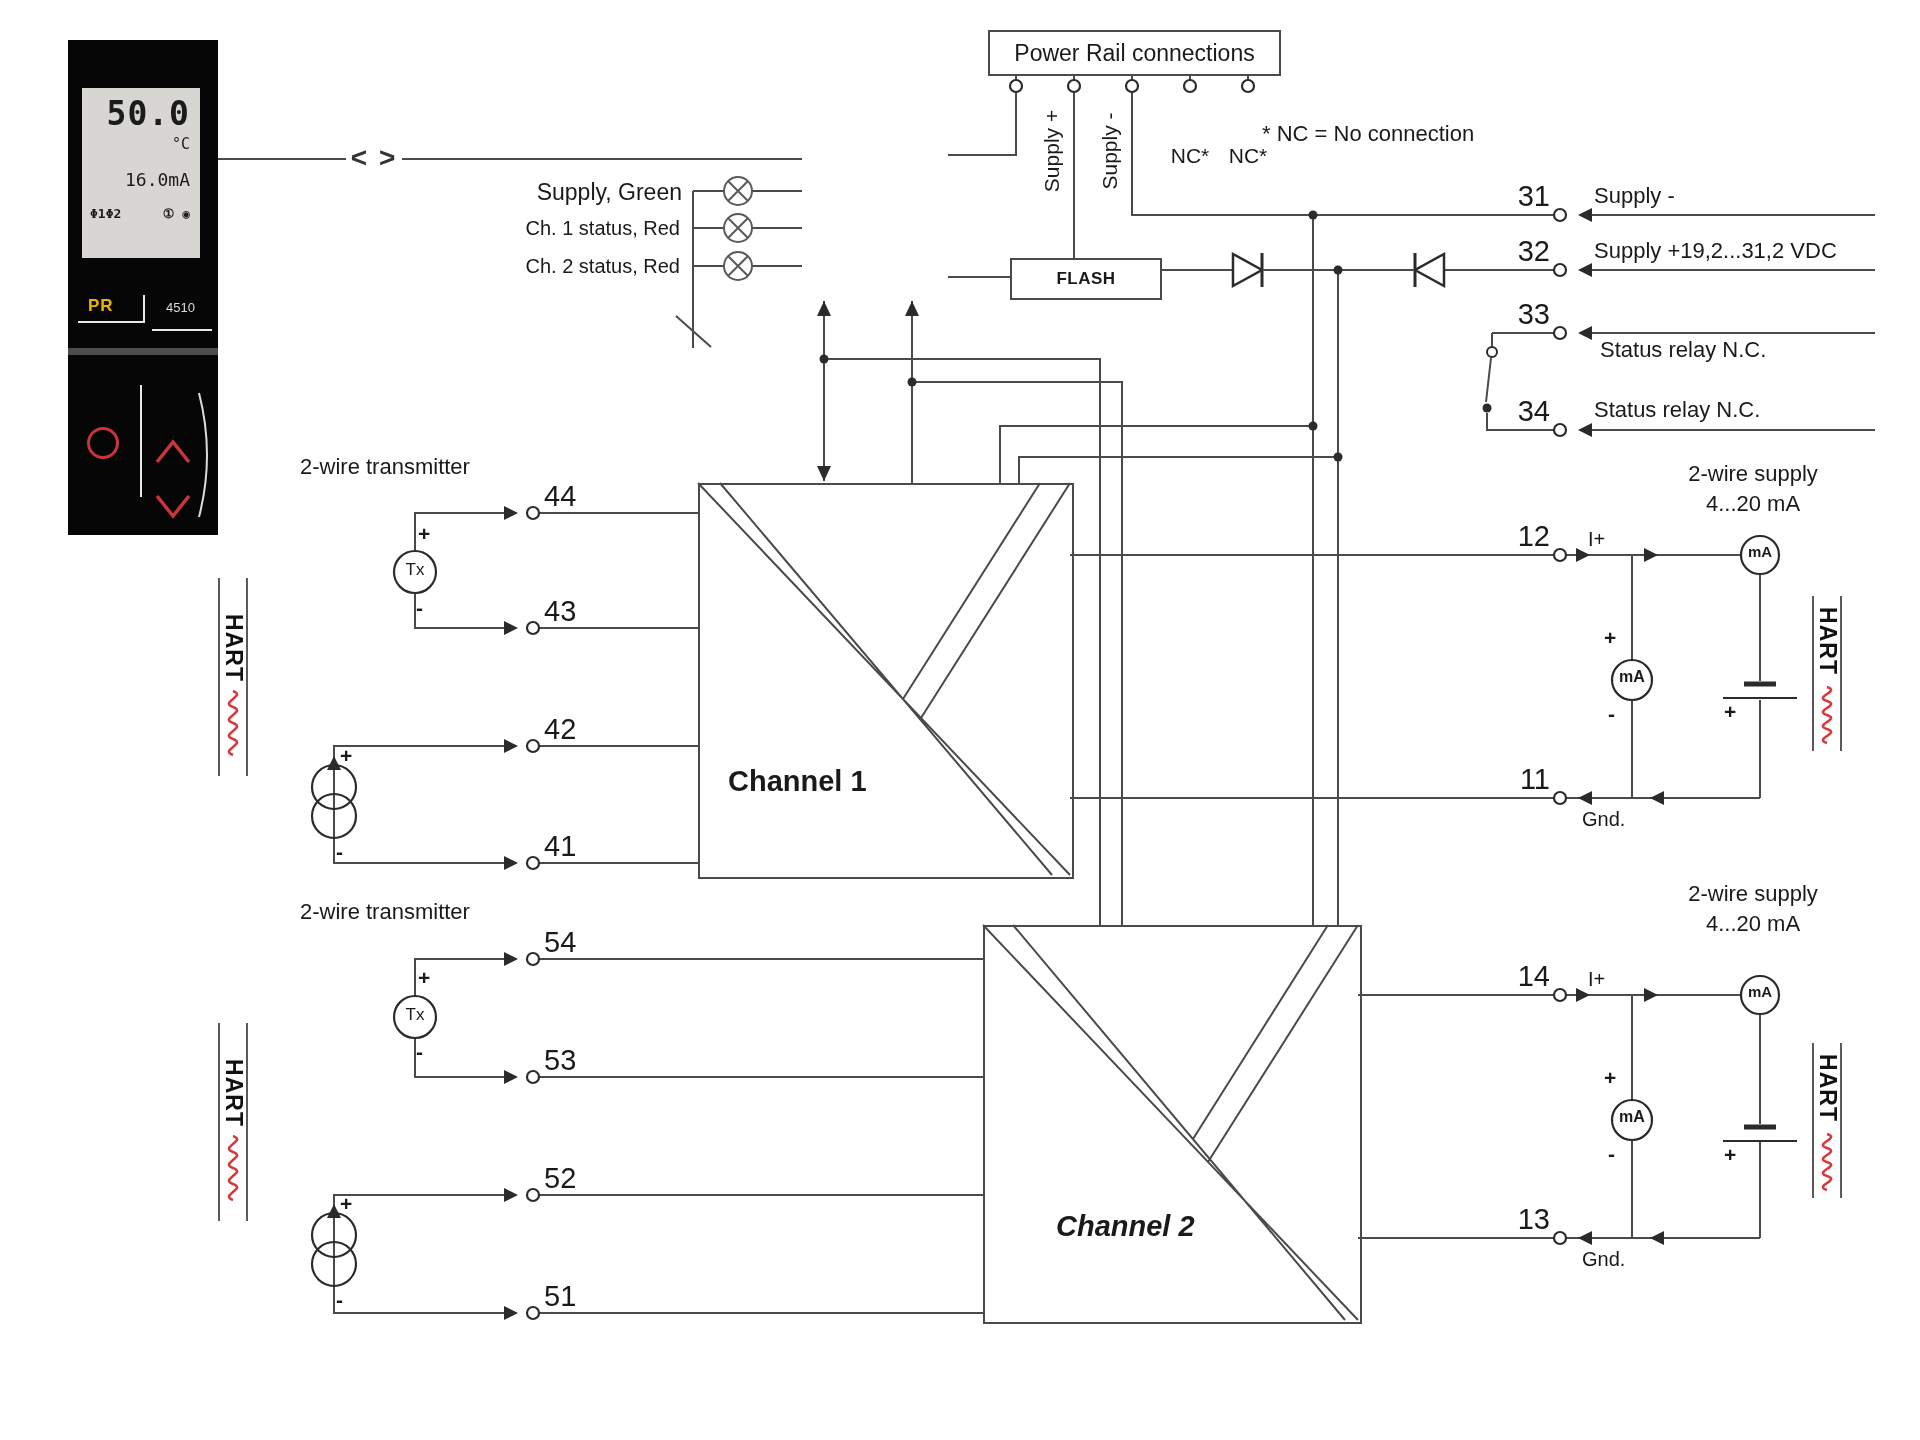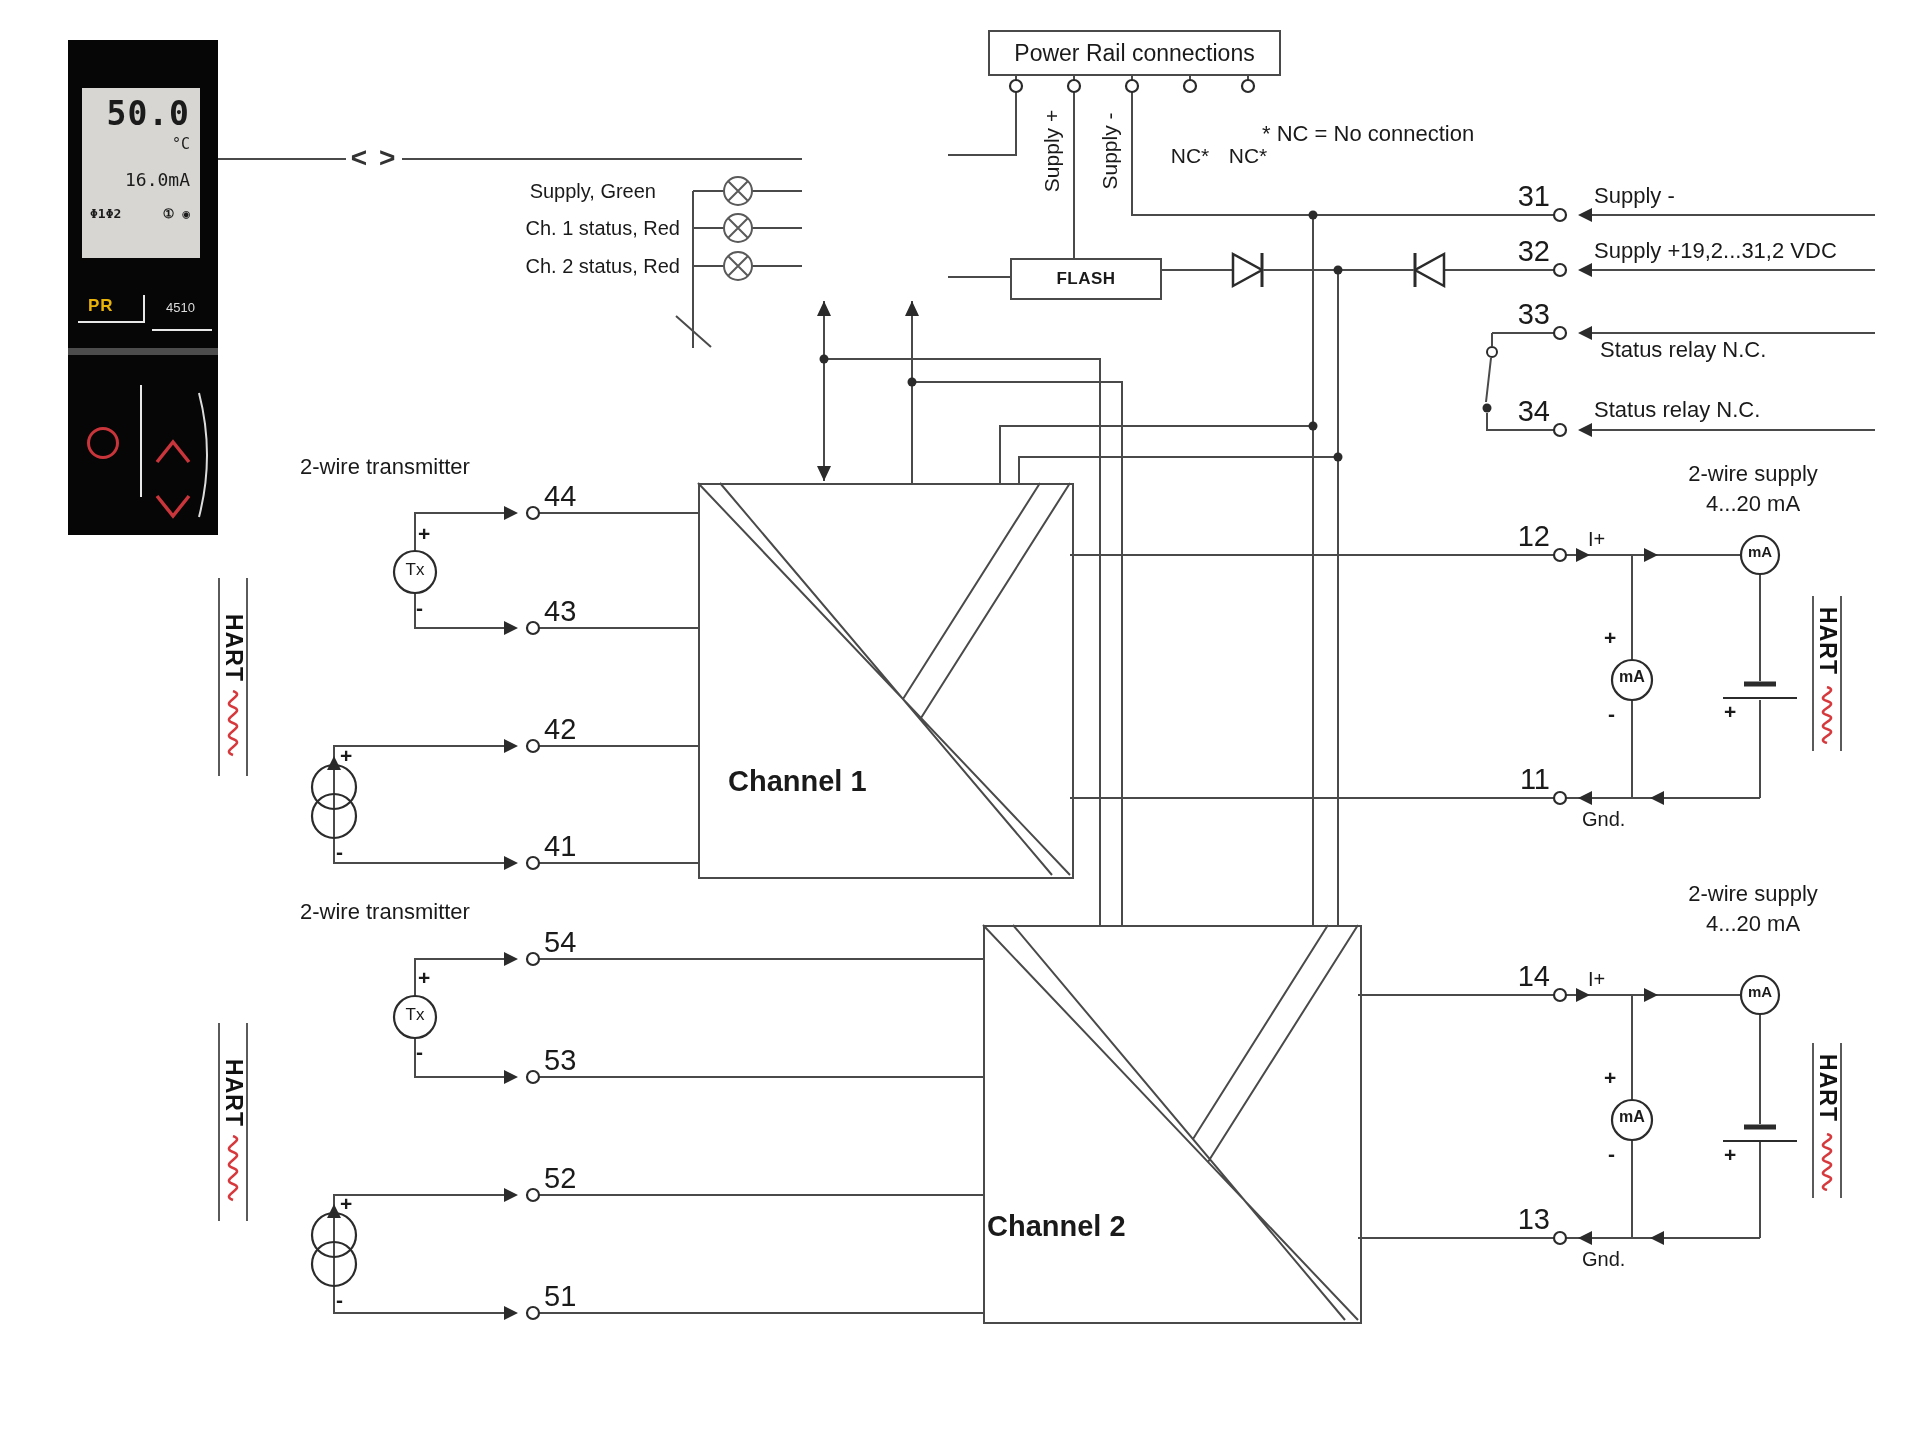--- a/index.html
+++ b/index.html
@@ -169,29 +169,29 @@
 
   <div class="box" style="left:988px;top:30px;width:289px;height:42px;font-size:23px;">
     <span>Power Rail connections</span>
   </div>
   <div class="box" style="left:1010px;top:258px;width:148px;height:38px;font-size:17px;font-weight:600;letter-spacing:.5px;">
     <span>FLASH</span>
   </div>
   <div class="chbox" style="left:698px;top:483px;width:372px;height:392px;"></div>
   <div class="chbox" style="left:983px;top:925px;width:375px;height:395px;"></div>
   <div class="chtitle" style="left:728px;top:765px;">Channel 1</div>
-  <div class="chtitle" style="left:987px;top:1210px;">Channel 2</div>
+  <div class="chtitle" style="left:1056px;top:1210px;font-style:italic;">Channel 2</div>
 
   <div class="vlabel" style="left:997px;top:139px;width:110px;">Supply +</div>
   <div class="vlabel" style="left:1055px;top:139px;width:110px;">Supply -</div>
   <div class="lbl" style="left:1168px;top:144px;width:44px;text-align:center;font-size:21px;">NC*</div>
   <div class="lbl" style="left:1226px;top:144px;width:44px;text-align:center;font-size:21px;">NC*</div>
   <div class="lbl" style="left:1262px;top:122px;">* NC = No connection</div>
 
-  <div class="lbl" style="left:446px;top:180px;width:210px;text-align:right;font-size:20px;">Supply, Green</div>
+  <div class="lbl" style="left:472px;top:180px;width:210px;text-align:right;font-size:23px;">Supply, Green</div>
   <div class="lbl" style="left:470px;top:217px;width:210px;text-align:right;font-size:20px;">Ch. 1 status, Red</div>
   <div class="lbl" style="left:470px;top:255px;width:210px;text-align:right;font-size:20px;">Ch. 2 status, Red</div>
 
   <div class="num r" style="left:1494px;top:182px;">31</div>
   <div class="lbl" style="left:1594px;top:184px;">Supply -</div>
   <div class="num r" style="left:1494px;top:237px;">32</div>
   <div class="lbl" style="left:1594px;top:239px;">Supply +19,2...31,2 VDC</div>
   <div class="num r" style="left:1494px;top:300px;">33</div>
   <div class="lbl" style="left:1600px;top:338px;">Status relay N.C.</div>
   <div class="num r" style="left:1494px;top:397px;">34</div>

